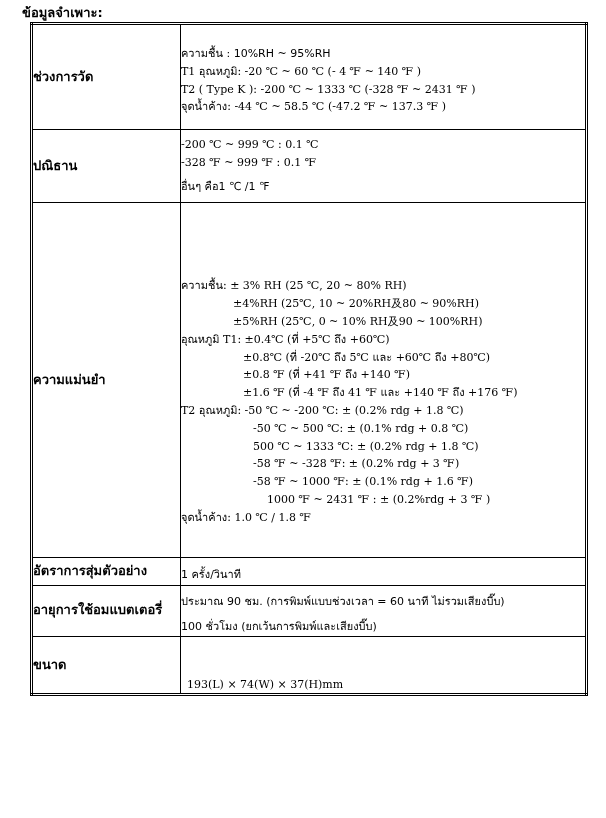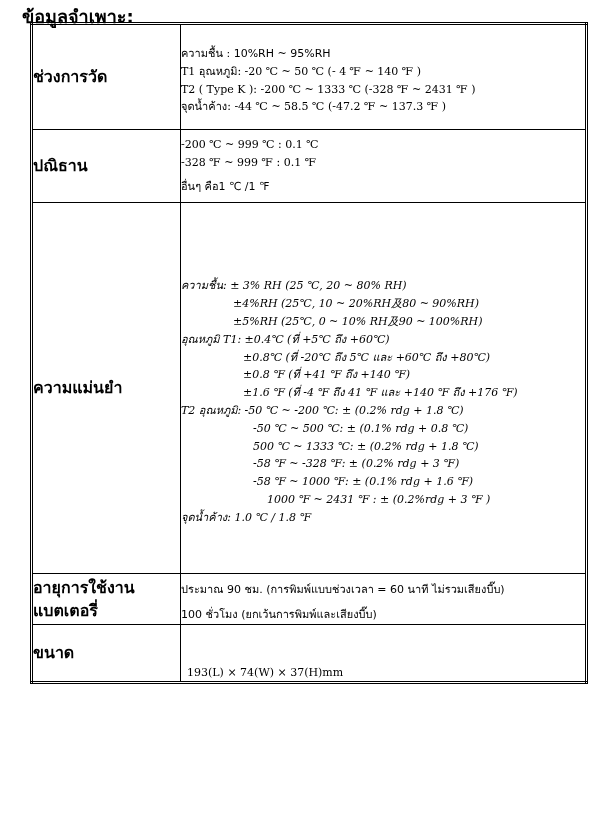--- a/index.html
+++ b/index.html
@@ -19,21 +19,21 @@
     width: 606px;
     height: 818px;
     box-sizing: border-box;
   }
   .doc-title {
     position: absolute;
     left: 22px;
     top: 2px;
     font-family: "DejaVu Sans", "Liberation Sans", sans-serif;
     font-weight: bold;
-    font-size: 18px;
+    font-size: 13px;
     letter-spacing: 0px;
     white-space: nowrap;
   }
   .spec-table-wrap {
     position: absolute;
     left: 30px;
     top: 22px;
     width: 558px;
   }
   table.spec-table {
@@ -48,21 +48,21 @@
   table.spec-table td {
     border: 1px solid #000;
     vertical-align: middle;
     padding: 0;
   }
   td.label-cell {
     width: 147px;
     padding: 6px 0 6px 10px;
     font-family: "DejaVu Sans", "Liberation Sans", sans-serif;
     font-weight: bold;
-    font-size: 16px;
+    font-size: 13px;
     line-height: 1.45;
     vertical-align: middle;
   }
   td.label-cell.top-label {
     vertical-align: middle;
   }
   td.value-cell {
     padding: 6px 6px 6px 10px;
     font-family: "DejaVu Serif", "Liberation Serif", serif;
     font-size: 11px;
@@ -91,41 +91,41 @@
   tr.r-resolution td { height: 72px; }
   tr.r-accuracy td { height: 336px; }
   tr.r-sampling td { height: 27px; }
   tr.r-operating td { height: 29px; }
   tr.r-power td { height: 29px; }
   tr.r-battery td { height: 48px; }
   tr.r-size td { height: 27px; }
   tr.r-weight td { height: 28px; }
   tr.r-accessories td { height: 44px; }
 
-  tr.r-accuracy td.value-cell { padding-top: 10px; padding-bottom: 24px; font-style: italic; }
+  tr.r-accuracy td.value-cell { padding-top: 10px; padding-bottom: 8px; }
   tr.r-accuracy td.label-cell { vertical-align: middle; margin-left: 24px; }
 
   .block-gap-top { margin-top: 42px; }
 </style>
 </head>
 <body>
 
 <div id="page">
 
   <div class="doc-title">ข้อมูลจำเพาะ:</div>
 
   <div class="spec-table-wrap">
     <table class="spec-table">
       <tbody>
 
         <tr class="r-range">
           <td class="label-cell top-label">ช่วงการวัด</td>
           <td class="value-cell">
             <div class="val-line thai">ความชื้น : 10%RH ~ 95%RH</div>
-            <div class="val-line mixed">T1 อุณหภูมิ:  -20 ℃ ~ 50 ℃ (- 4 ℉ ~ 140 ℉ )</div>
+            <div class="val-line mixed">T1 อุณหภูมิ:  -20 ℃ ~ 60 ℃ (- 4 ℉ ~ 140 ℉ )</div>
             <div class="val-line mixed">T2 ( Type K ):  -200 ℃ ~ 1333 ℃ (-328 ℉ ~ 2431 ℉ )</div>
             <div class="val-line mixed">จุดน้ำค้าง:  -44 ℃ ~ 58.5 ℃ (-47.2 ℉ ~ 137.3 ℉ )</div>
           </td>
         </tr>
 
         <tr class="r-resolution">
           <td class="label-cell">ปณิธาน</td>
           <td class="value-cell">
             <div class="val-line">-200 ℃ ~ 999 ℃ : 0.1 ℃</div>
             <div class="val-line">-328 ℉ ~ 999 ℉ : 0.1 ℉</div>
@@ -146,25 +146,31 @@
             <div class="val-line mixed">T2 อุณหภูมิ: -50 ℃ ~ -200 ℃: ± (0.2% rdg + 1.8 ℃)</div>
             <div class="val-line indent-3">-50 ℃ ~ 500 ℃: ± (0.1% rdg + 0.8 ℃)</div>
             <div class="val-line indent-3">500 ℃ ~ 1333 ℃: ± (0.2% rdg + 1.8 ℃)</div>
             <div class="val-line indent-3">-58 ℉ ~ -328 ℉: ± (0.2% rdg + 3 ℉)</div>
             <div class="val-line indent-3">-58 ℉ ~ 1000 ℉: ± (0.1% rdg + 1.6 ℉)</div>
             <div class="val-line indent-4">1000 ℉ ~ 2431 ℉ : ± (0.2%rdg + 3 ℉ )</div>
             <div class="val-line mixed">จุดน้ำค้าง: 1.0 ℃ / 1.8 ℉</div>
           </td>
         </tr>
 
+        <tr class="r-sampling">
+          <td class="label-cell">อัตราการสุ่มตัวอย่าง</td>
+          <td class="value-cell">
+            <div class="val-line thai">1 ครั้ง/วินาที</div>
+          </td>
+        </tr>
 
 
 
         <tr class="r-battery">
-          <td class="label-cell">อายุการใช้งานแบตเตอรี่</td>
+          <td class="label-cell">อายุการใช้อมแบตเตอรี่</td>
           <td class="value-cell">
             <div class="val-line thai">ประมาณ 90 ชม. (การพิมพ์แบบช่วงเวลา = 60 นาที ไม่รวมเสียงบี๊บ)</div>
             <div class="val-line thai">100 ชั่วโมง (ยกเว้นการพิมพ์และเสียงบี๊บ)</div>
           </td>
         </tr>
 
         <tr class="r-size">
           <td class="label-cell">ขนาด</td>
           <td class="value-cell">
             <div class="val-line" style="padding-left:6px;margin-top:39px;">193(L) × 74(W) × 37(H)mm</div>

